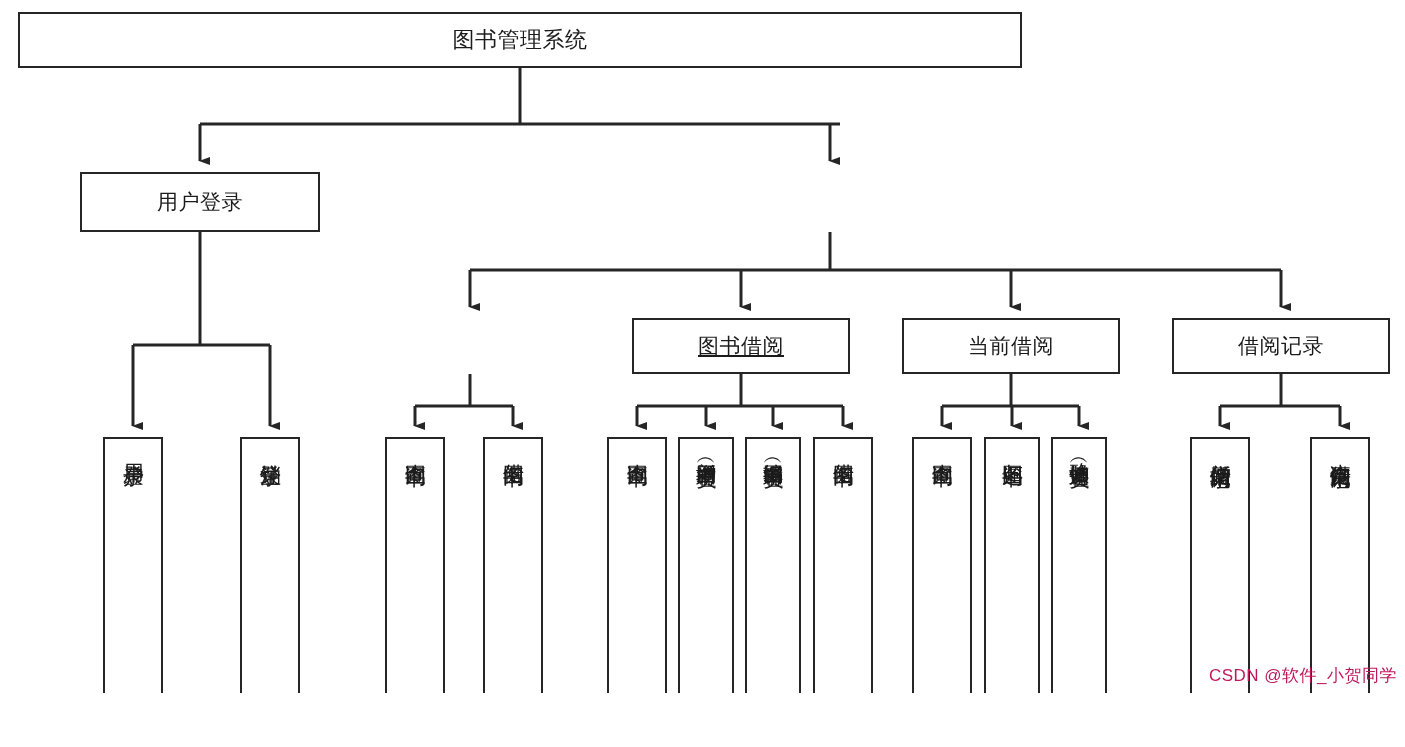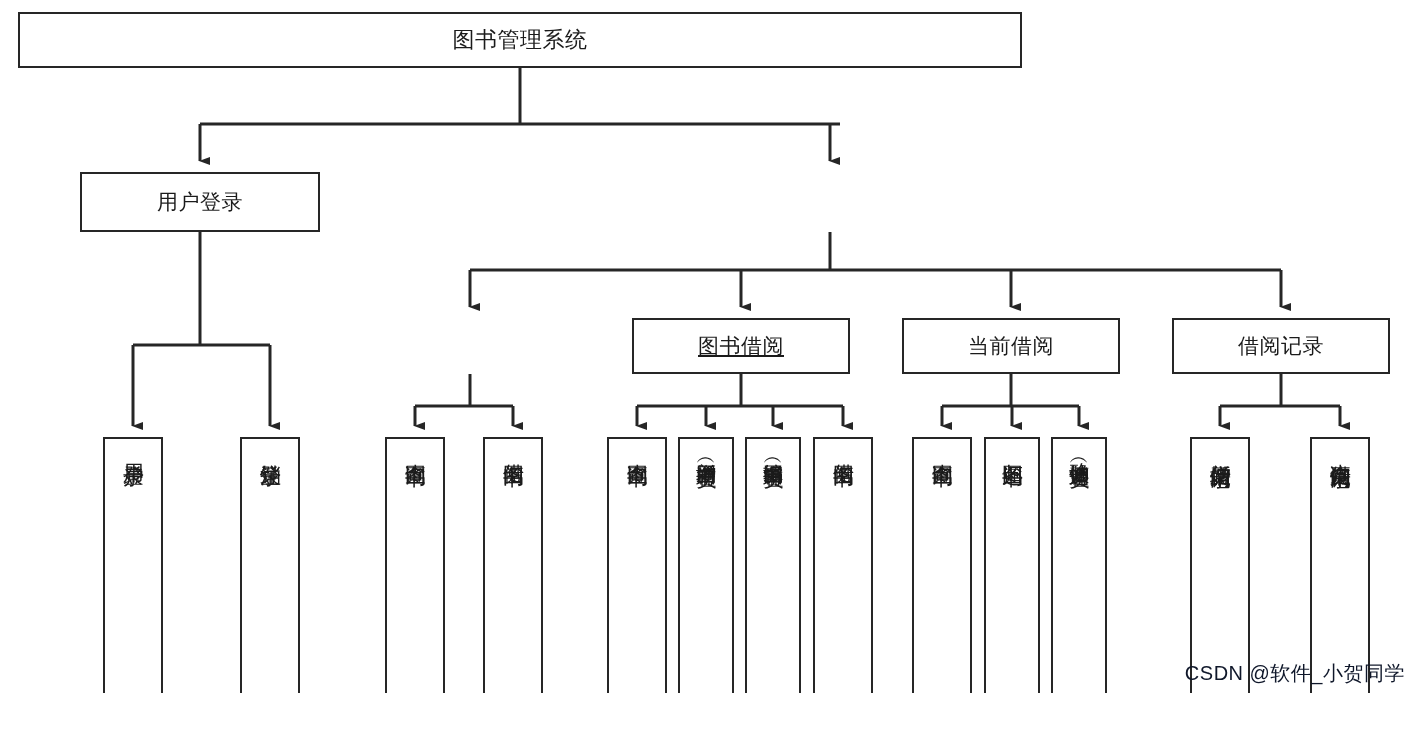--- a/index.html
+++ b/index.html
@@ -53,24 +53,24 @@
     writing-mode: vertical-rl;
     text-orientation: upright;
     font-size: 21px;
     line-height: 1.18;
     letter-spacing: 1px;
     white-space: normal;
   }
   .node.leaf.tall .lbl { font-size: 20px; }
   #watermark {
     position: absolute;
-    right: 0;
+    right: 8px;
     bottom: 6px;
-    font-size: 20px;
-    color: #0f172a;
+    font-size: 17px;
+    color: #be185d;
     letter-spacing: 0.5px;
     white-space: nowrap;
   }
 </style>
 </head>
 <body>
 
 <div id="canvas">
 
   <svg id="wires" viewBox="0 0 1405 747">

